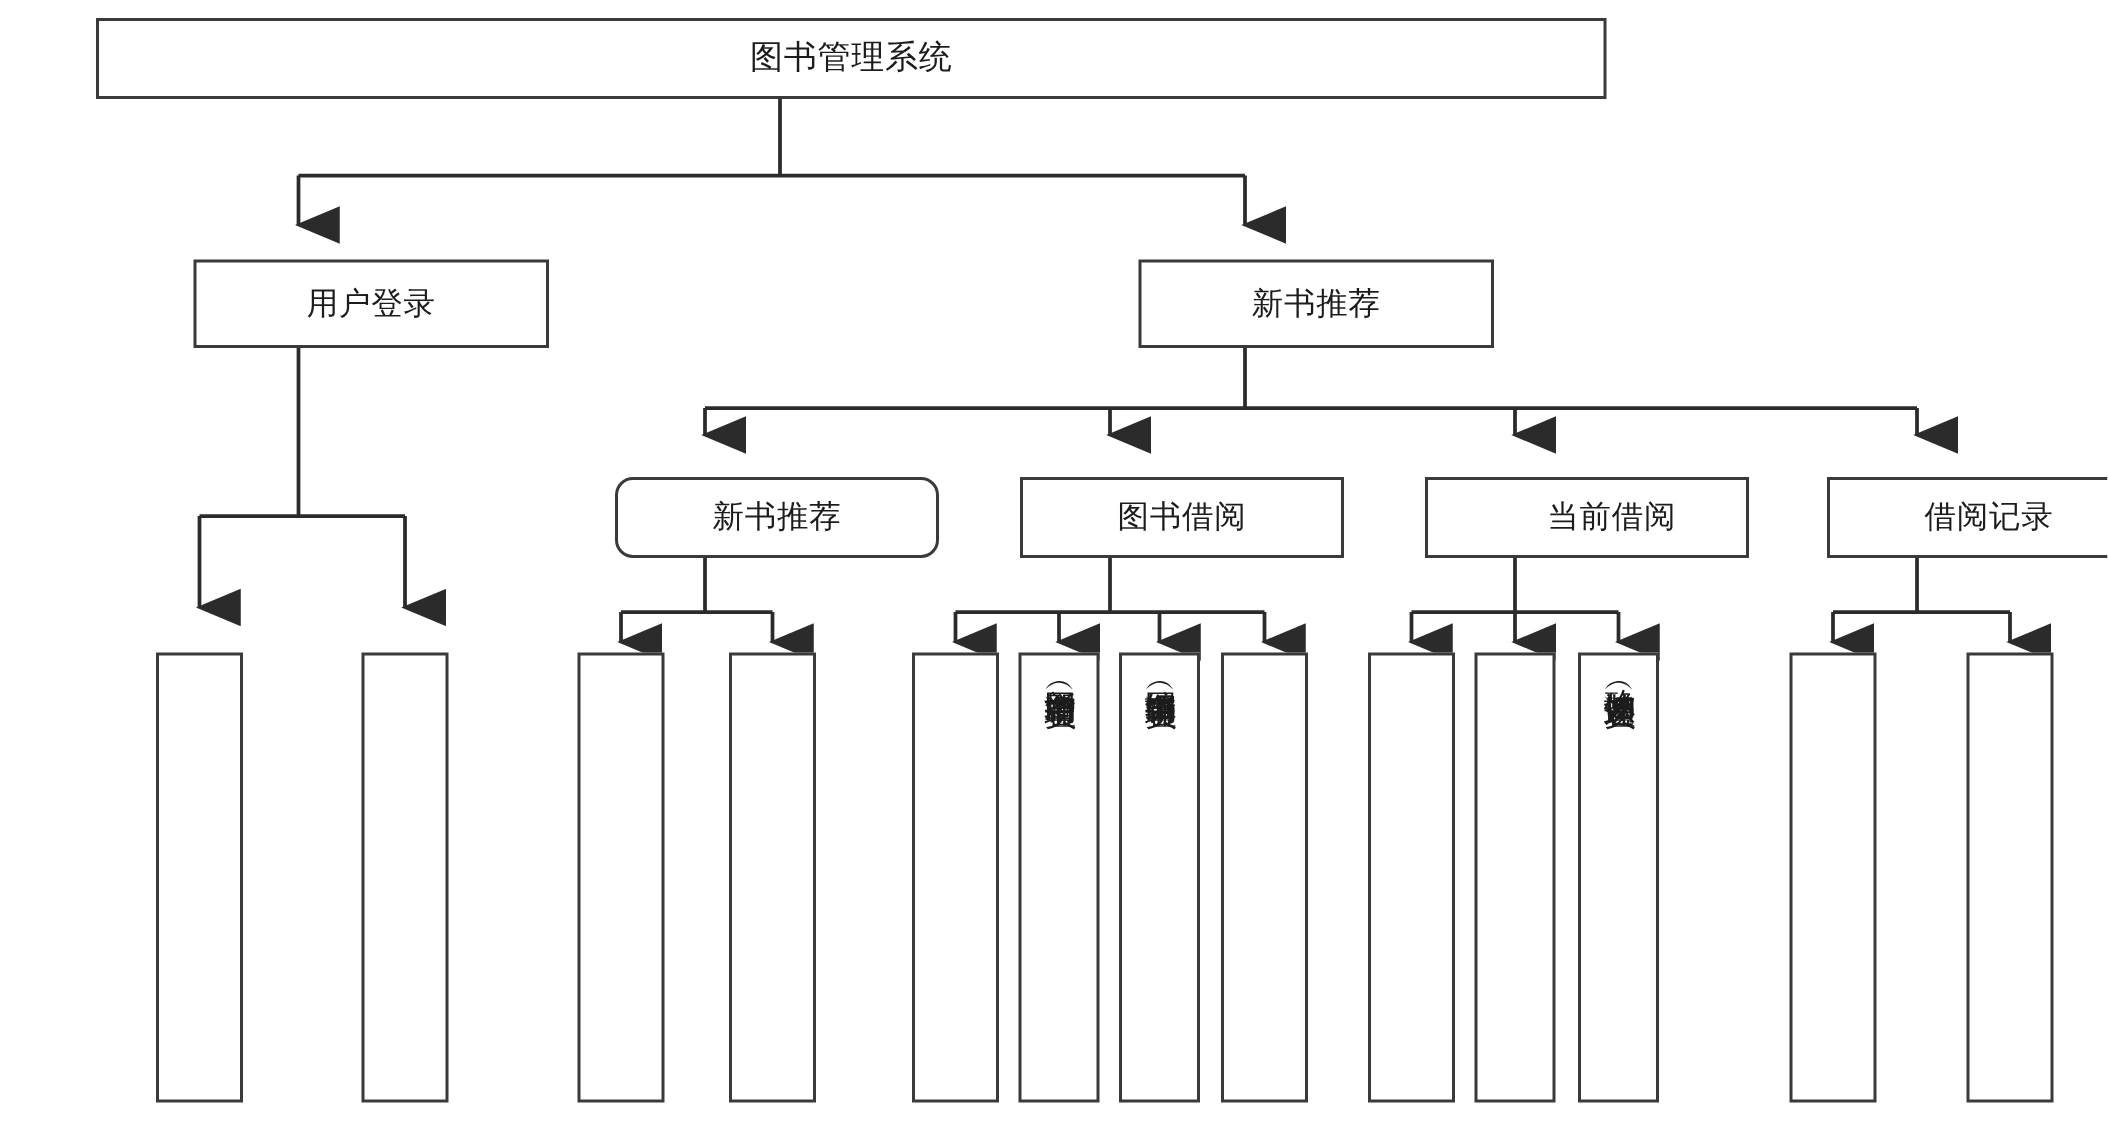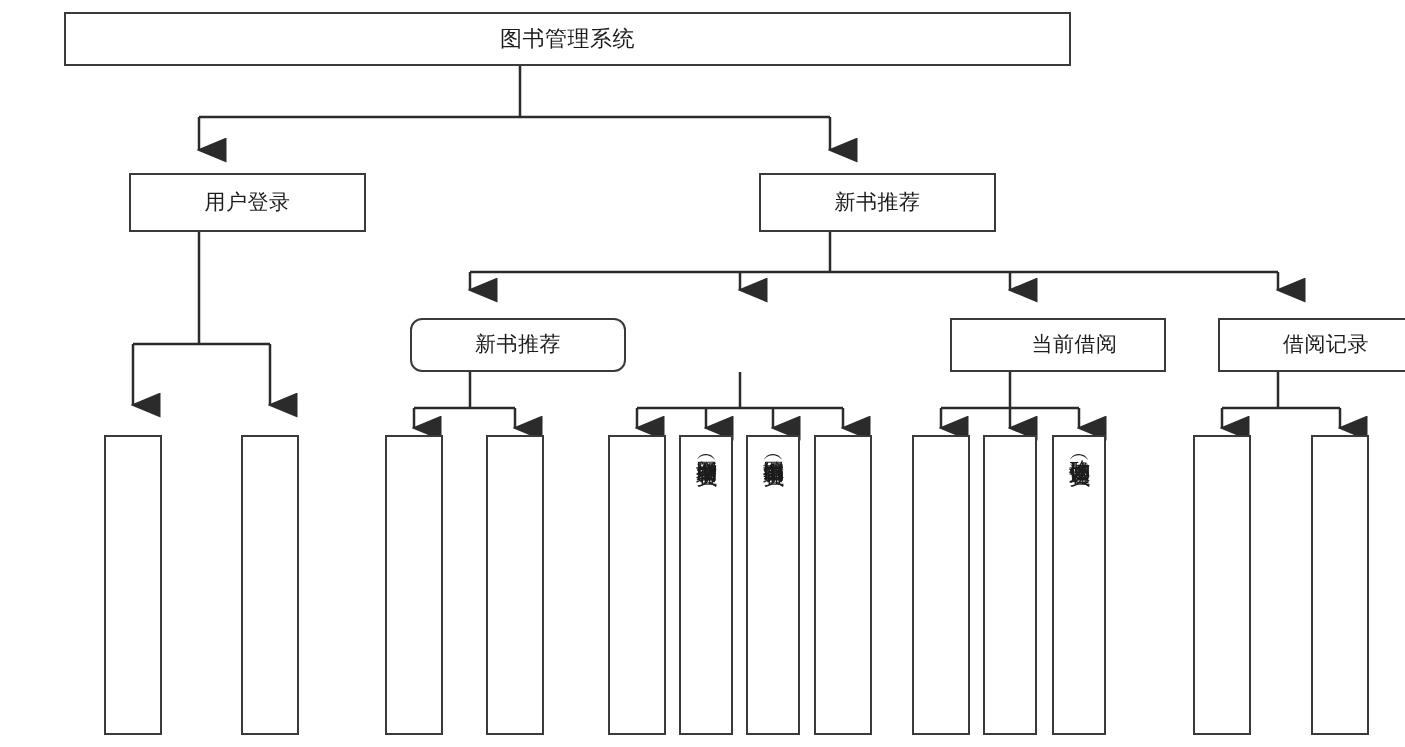--- a/index.html
+++ b/index.html
@@ -140,20 +140,23 @@
   <div class="node horiz" style="left:81px; top:173px; width:237px; height:59px;">
     <span class="label">用户登录</span>
   </div>
   <div class="node horiz" style="left:711px; top:173px; width:237px; height:59px;">
     <span class="label">新书推荐</span>
   </div>
 
   <div class="node horiz" style="left:362px; top:318px; width:216px; height:54px;border-radius:12px;">
     <span class="label">新书推荐</span>
   </div>
+  <div class="node horiz" style="left:632px; top:318px; width:216px; height:54px;">
+    <span class="label">图书借阅</span>
+  </div>
   <div class="node horiz" style="left:902px; top:318px; width:216px; height:54px;padding-left:33px;">
     <span class="label">当前借阅</span>
   </div>
   <div class="node horiz" style="left:1170px; top:318px; width:216px; height:54px;">
     <span class="label">借阅记录</span>
   </div>
 
   <div class="node vert anchor-bottom" style="left:104px; top:435px; width:58px; height:300px;">
     <span class="label">用户登录</span>
   </div>

